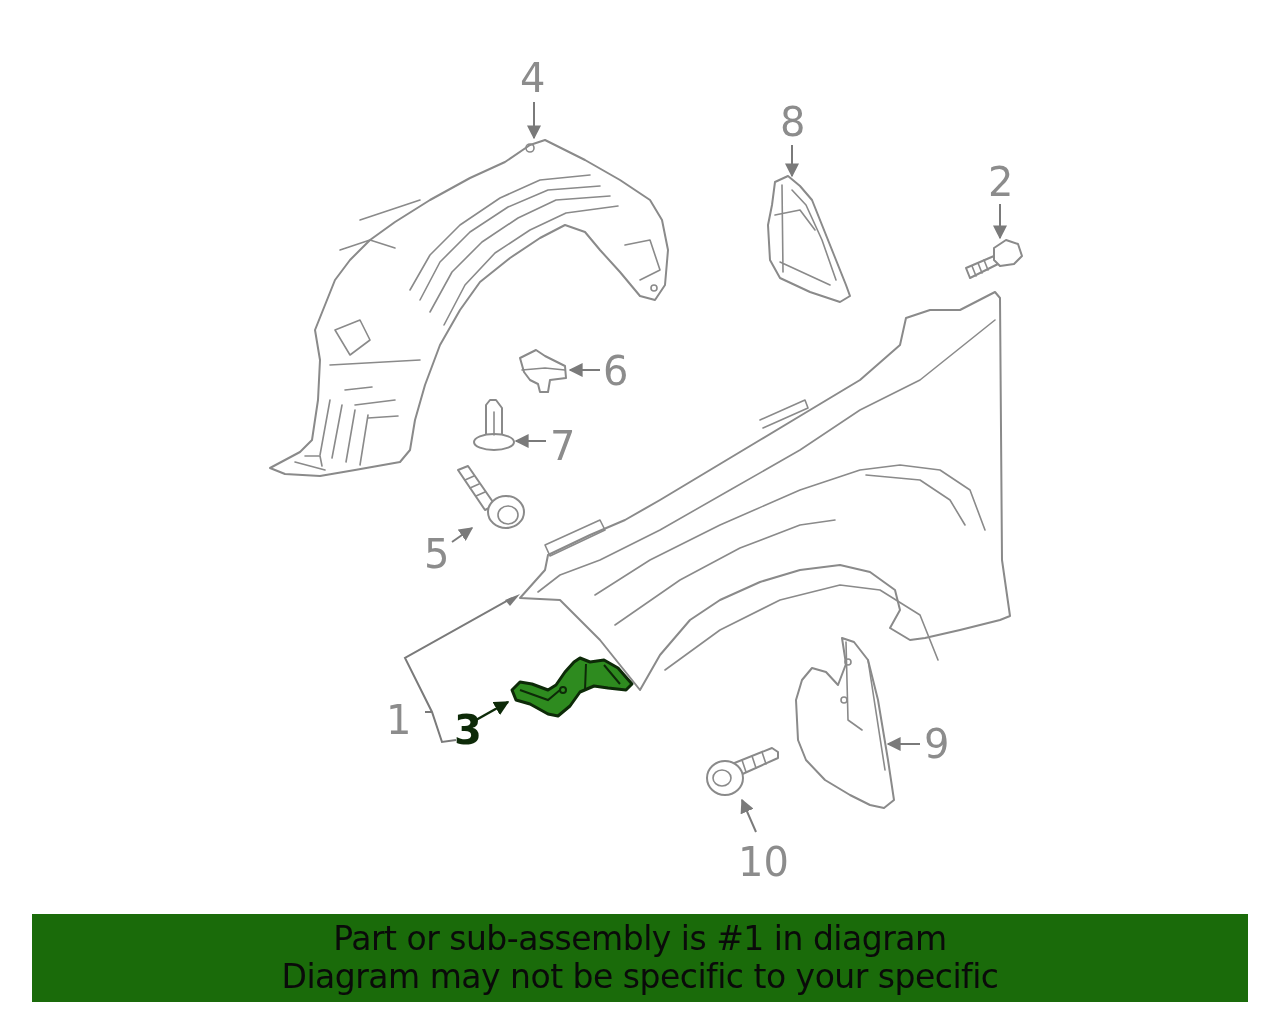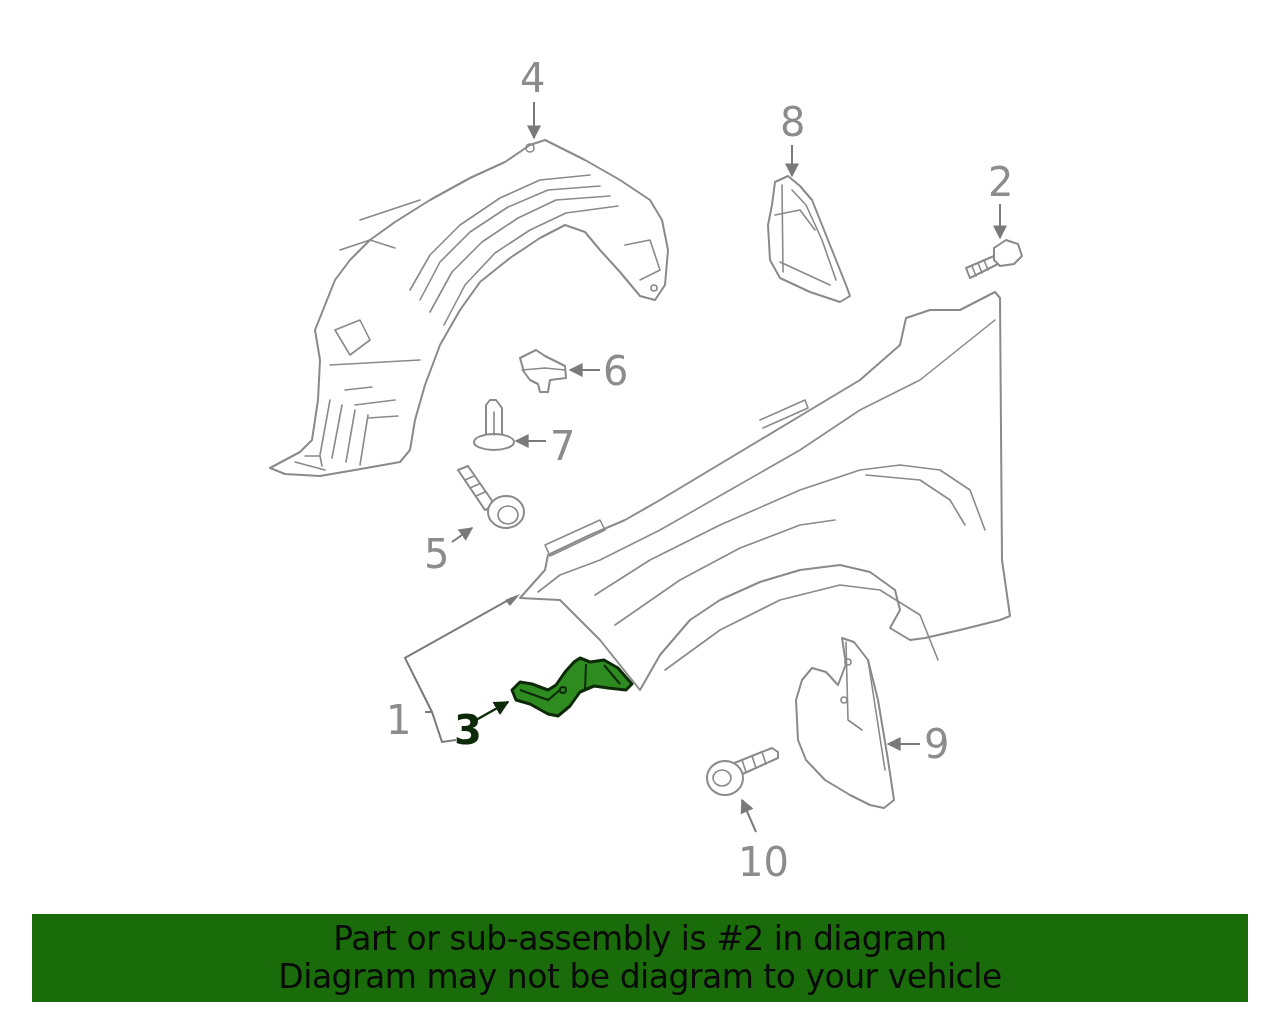--- a/index.html
+++ b/index.html
@@ -149,15 +149,15 @@
     <ellipse class="part" cx="725" cy="778" rx="18" ry="17"></ellipse>
     <ellipse class="detail" cx="722" cy="778" rx="9" ry="8"></ellipse>
   </g>
   <g>
     <line class="leader" x1="756" y1="832" x2="742" y2="800" marker-end="url(#ah)"></line>
     <text class="callout" x="738" y="876">10</text>
   </g>
 </svg>
 
 <div id="banner">
-  <span>Part or sub-assembly is #2 in diagram</span>
-  <span>Diagram may not be diagram to your vehicle</span>
+  <span>Part or sub-assembly is #1 in diagram</span>
+  <span>Diagram may not be specific to your specific</span>
 </div>
 
 </body></html>

